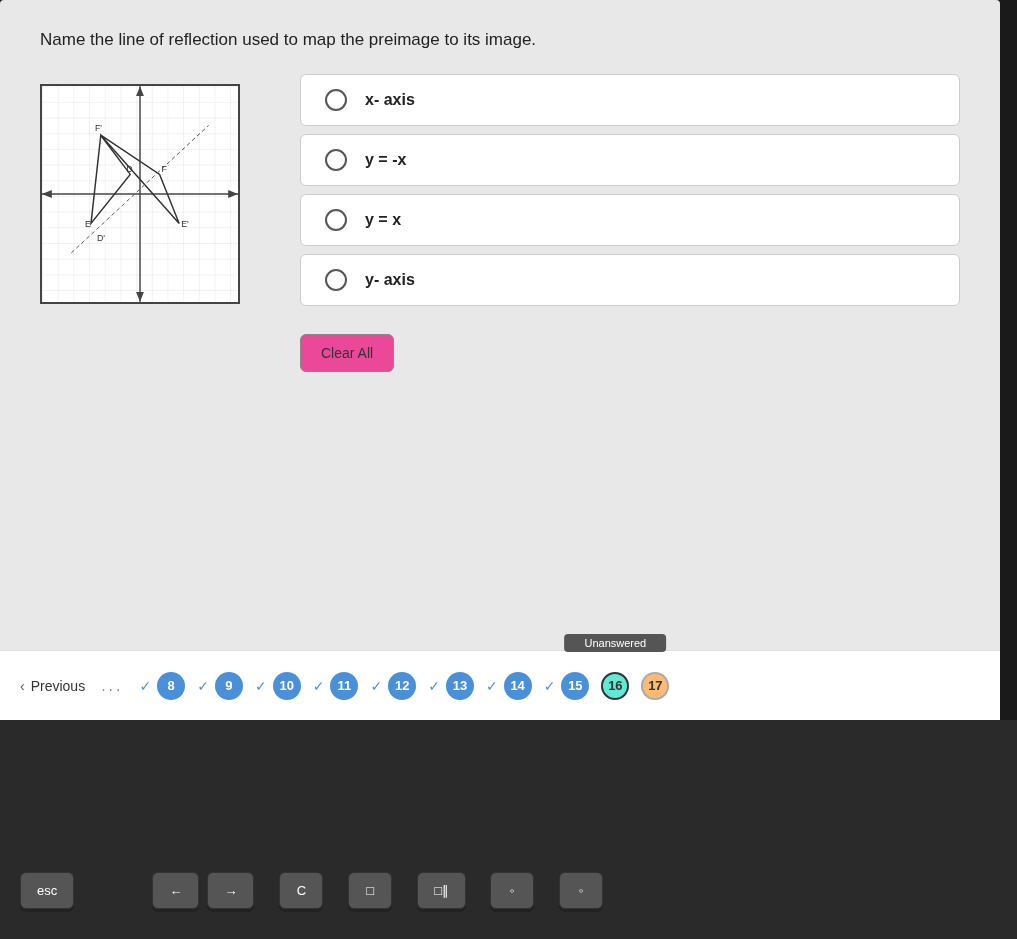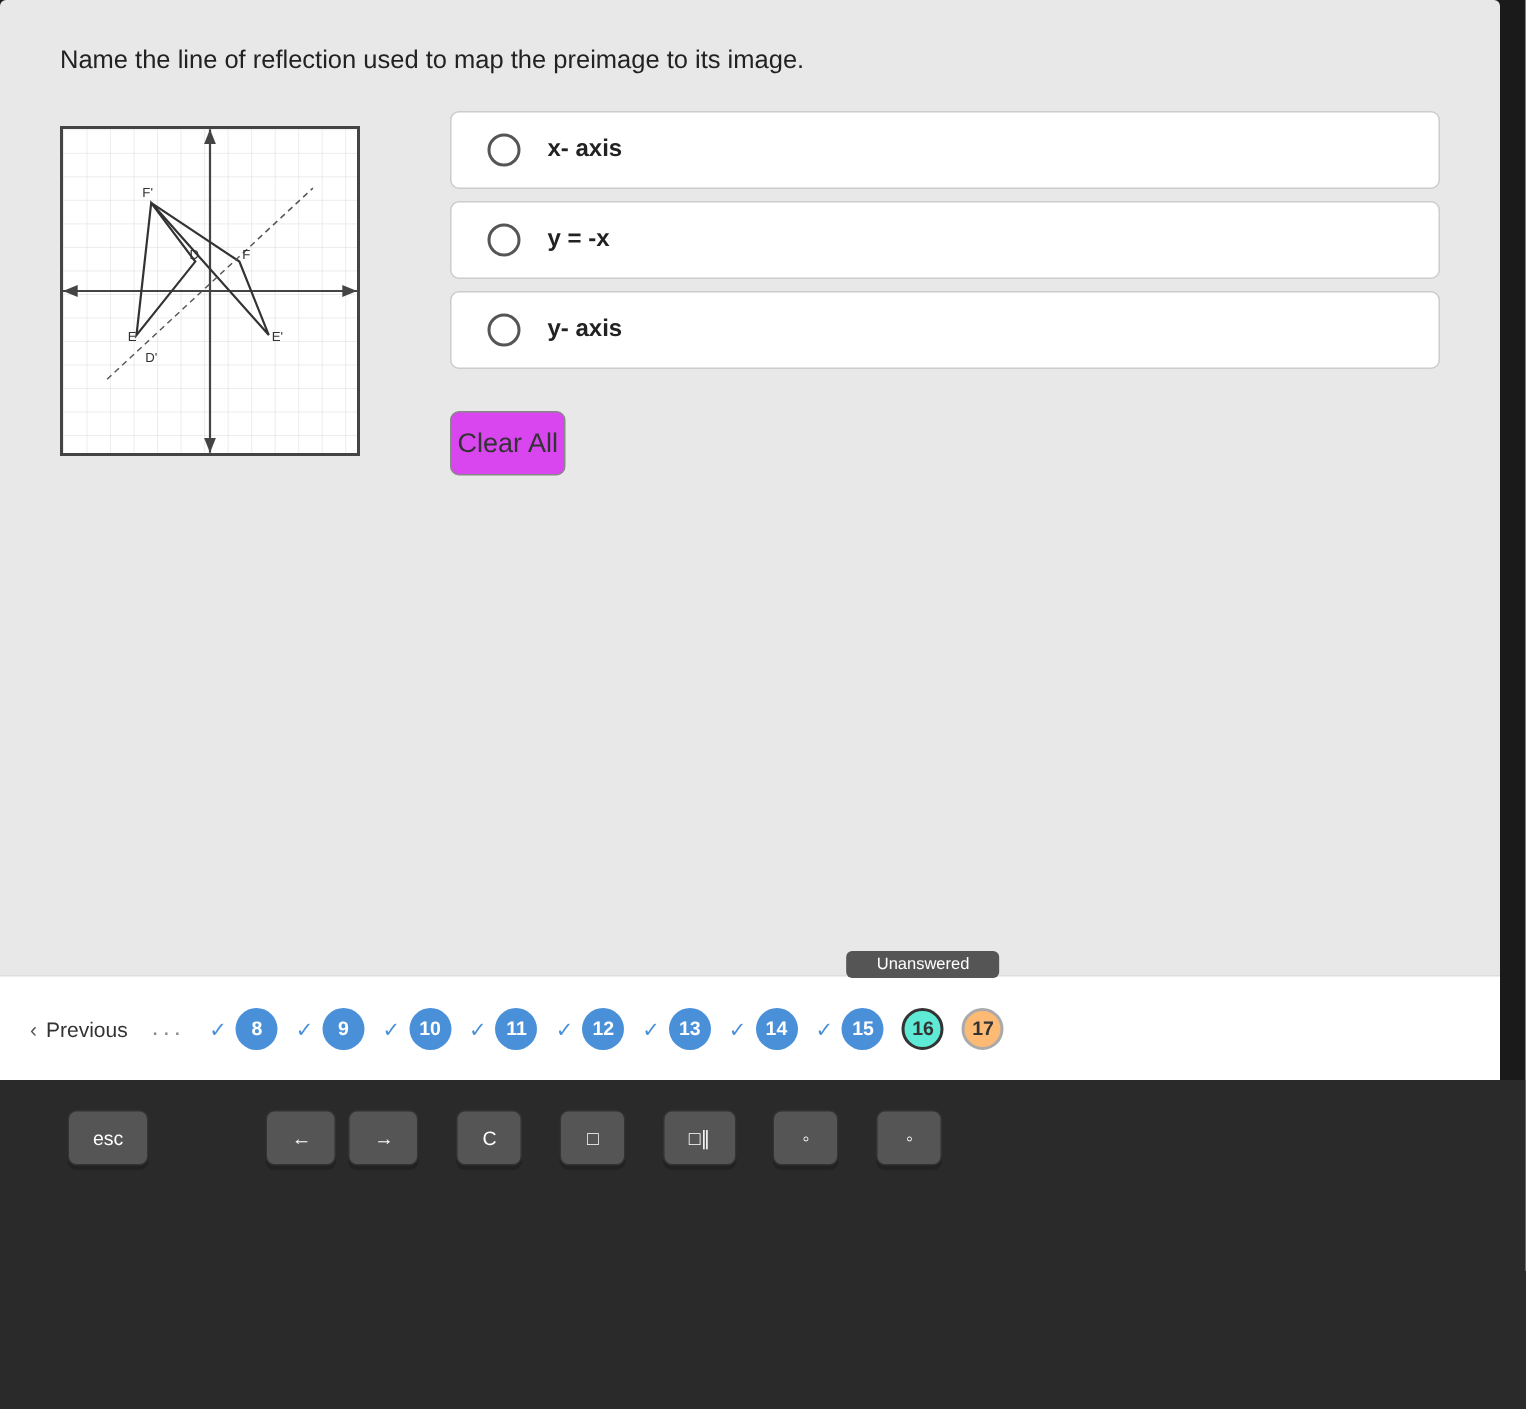--- a/index.html
+++ b/index.html
@@ -88,25 +88,25 @@
       flex-shrink: 0;
     }
 
     .option-label {
       font-size: 16px;
       color: #222;
     }
 
     .clear-all-btn {
       margin-top: 20px;
-      background: #d946ef;
+      background: #ec4899;
       border: 1.5px solid #888;
       border-radius: 6px;
-      padding: 10px 4px;
-      font-size: 18px;
+      padding: 10px 20px;
+      font-size: 14px;
       cursor: pointer;
       color: #333;
       width: fit-content;
     }
 
     
     .nav-bar {
       position: absolute;
       bottom: 0;
       left: 0;
@@ -171,21 +171,22 @@
       border: 2px solid #aaa;
       color: #333;
     }
 
     
     .keyboard-area {
       background: #2a2a2a;
       flex: 1;
       display: flex;
       flex-direction: column;
-      padding: 20px 45px 30px;
+      justify-content: flex-end;
+      padding: 20px 20px 30px;
     }
 
     .keyboard-row {
       display: flex;
       gap: 8px;
       justify-content: flex-start;
     }
 
     .key {
       background: #555;
@@ -259,20 +260,24 @@
         <div class="option-row">
           <div class="radio-circle"></div>
           <span class="option-label">x- axis</span>
         </div>
 
         <div class="option-row">
           <div class="radio-circle"></div>
           <span class="option-label">y = -x</span>
         </div>
 
+        <div class="option-row">
+          <div class="radio-circle"></div>
+          <span class="option-label">y = x</span>
+        </div>
 
         <div class="option-row">
           <div class="radio-circle"></div>
           <span class="option-label">y- axis</span>
         </div>
 
         <button class="clear-all-btn">Clear All</button>
 
       </div>
     </div>

